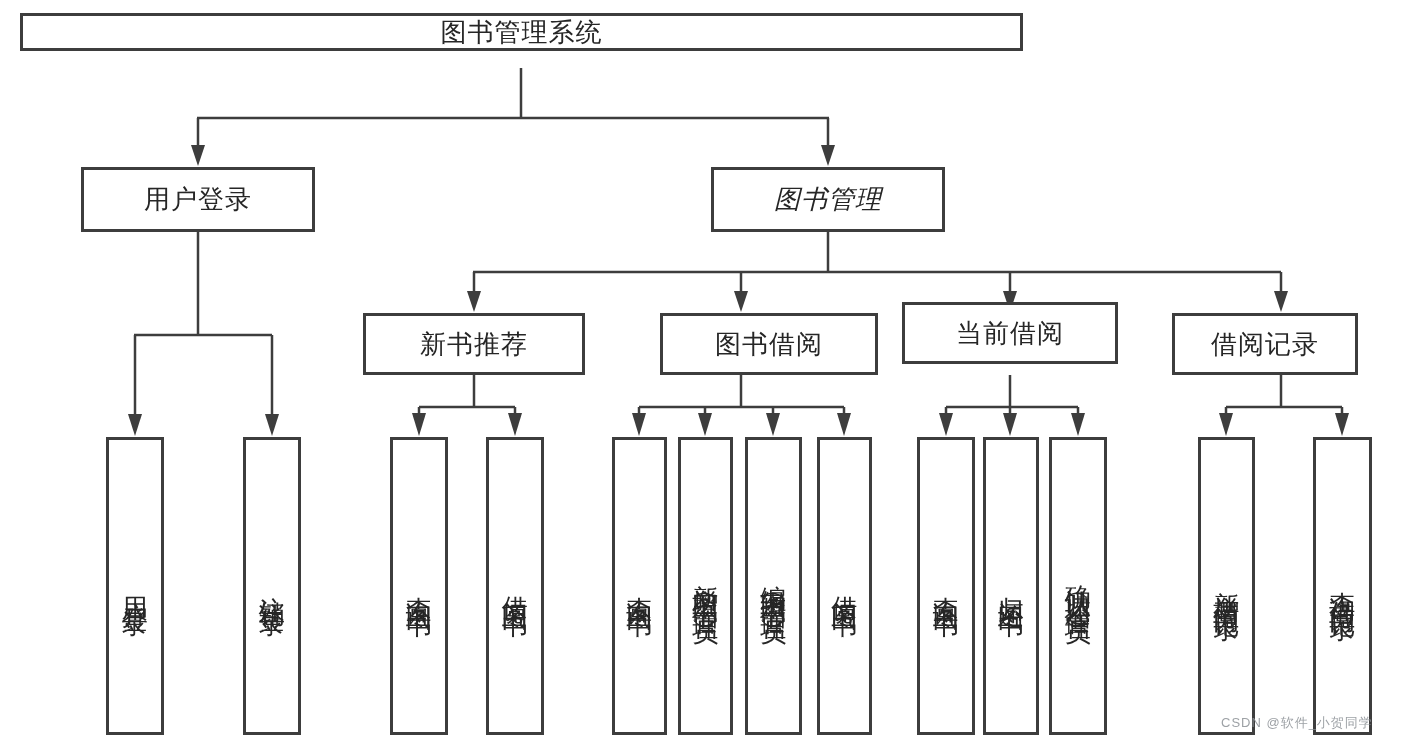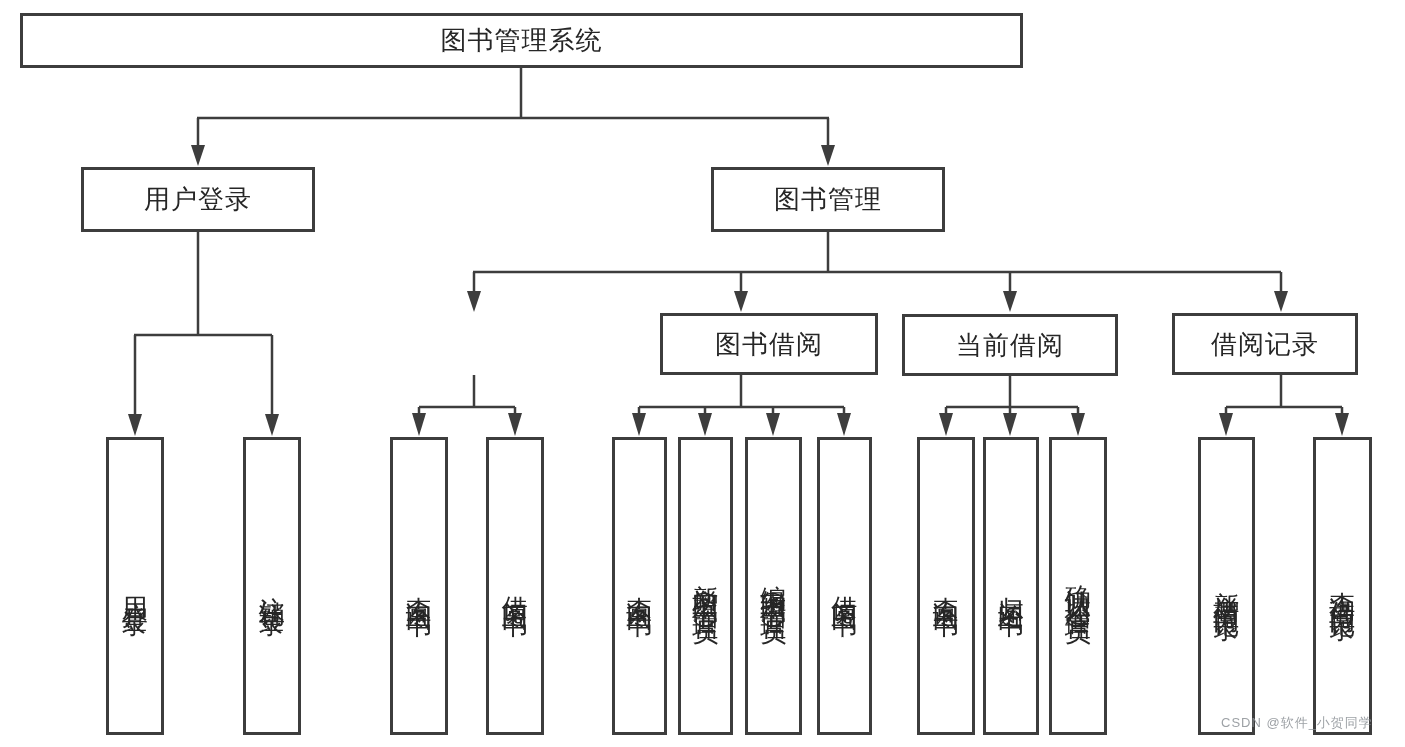--- a/index.html
+++ b/index.html
@@ -20,26 +20,26 @@
     white-space:nowrap;
   }
   .leaf{top:437px;height:298px;}
   .leaf .vtext{
     writing-mode:vertical-rl;
     text-orientation:mixed;
     letter-spacing:5px;
     line-height:1.4;
     white-space:nowrap;
   }
-  #n-root{left:20px;top:13px;width:1003px;height:55px;}
+  #n-root{left:20px;top:13px;width:1003px;height:38px;}
   #n-l1a{left:81px;top:167px;width:234px;height:65px;}
-  #n-l1b{left:711px;top:167px;width:234px;height:65px;}
+  #n-l1b{left:711px;top:167px;width:234px;height:65px;font-style:italic;}
   #n-l2a{left:363px;top:313px;width:222px;height:62px;}
   #n-l2b{left:660px;top:313px;width:218px;height:62px;}
-  #n-l2c{left:902px;top:314px;width:216px;height:62px;}
+  #n-l2c{left:902px;top:302px;width:216px;height:62px;}
   #n-l2d{left:1172px;top:313px;width:186px;height:62px;}
   #n-a1{left:106px;width:58px;}
   #n-a2{left:243px;width:58px;}
   #n-b1{left:390px;width:58px;}
   #n-b2{left:486px;width:58px;}
   #n-c1{left:612px;width:55px;}
   #n-c2{left:678px;width:55px;}
   #n-c3{left:745px;width:57px;}
   #n-c4{left:817px;width:55px;}
   #n-d1{left:917px;width:58px;}
@@ -132,20 +132,23 @@
     <span>图书管理系统</span>
   </div>
 
   <div class="node" id="n-l1a">
     <span>用户登录</span>
   </div>
   <div class="node" id="n-l1b">
     <span>图书管理</span>
   </div>
 
+  <div class="node" id="n-l2a">
+    <span>新书推荐</span>
+  </div>
   <div class="node" id="n-l2b">
     <span>图书借阅</span>
   </div>
   <div class="node" id="n-l2c">
     <span>当前借阅</span>
   </div>
   <div class="node" id="n-l2d">
     <span>借阅记录</span>
   </div>
 

